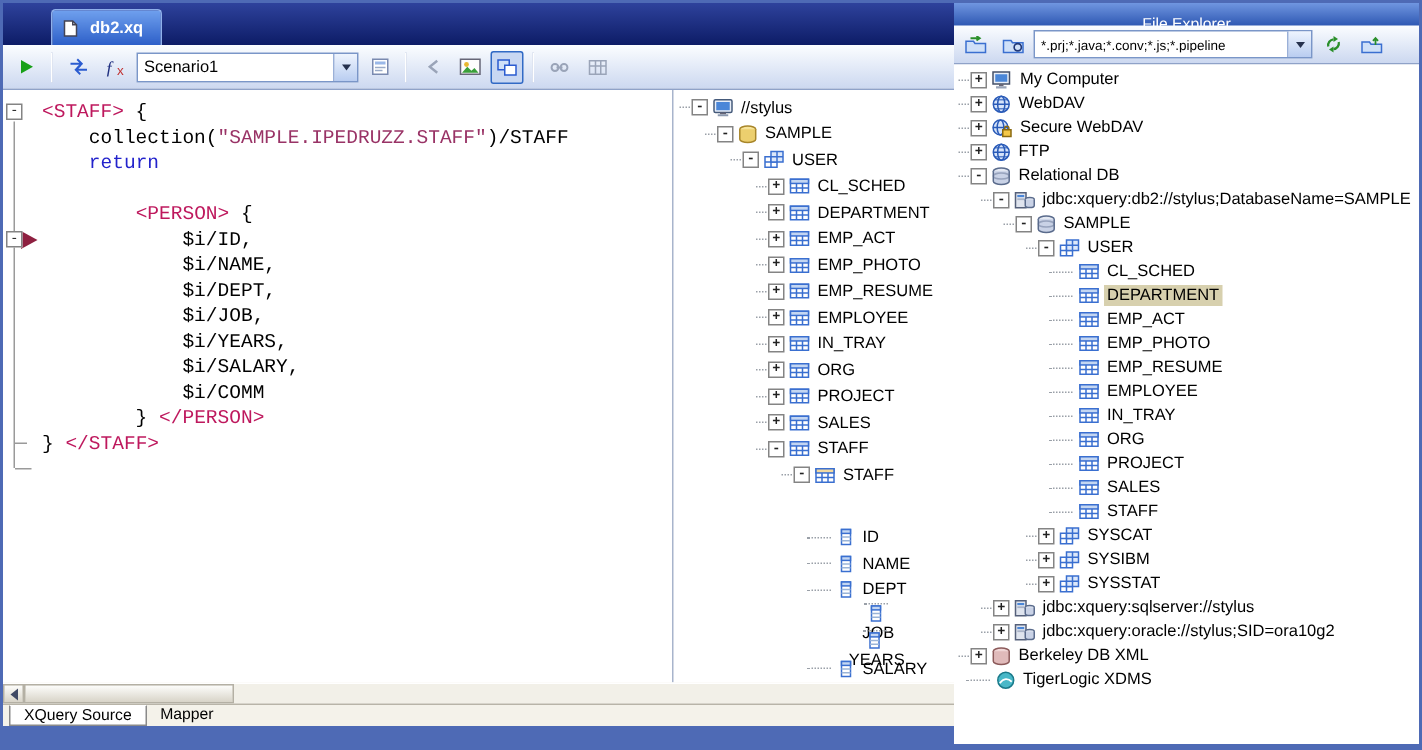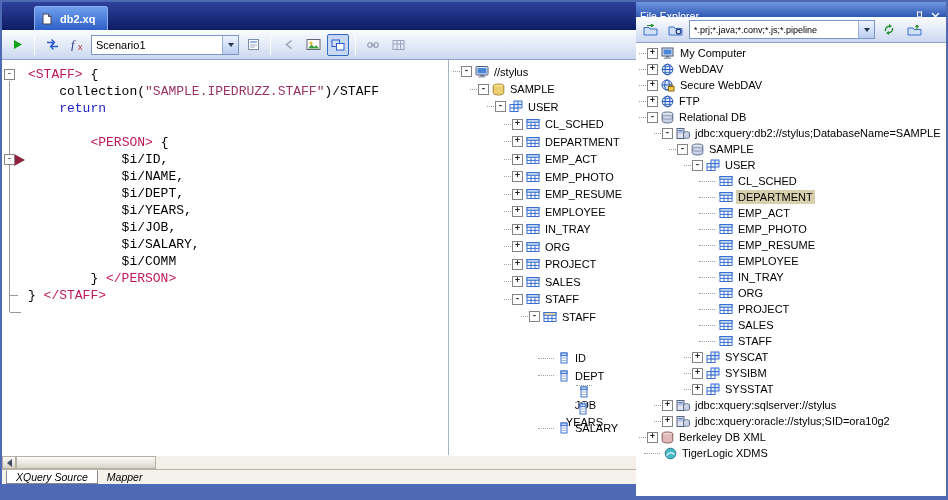--- a/index.html
+++ b/index.html
@@ -63,28 +63,28 @@
   #hscroll { position:absolute; left:0; top:453px; width:100%; height:14px; background:#f2f0e8;
              border-top:1px solid #fff; display:flex; }
   .scroll-btn { width:14px; height:100%; background:linear-gradient(180deg,#fdfdfb,#d8d4c8);
                 border:1px solid #b4b0a4; display:flex; align-items:center; justify-content:center; flex:none; }
   .scroll-thumb { width:140px; height:100%; background:linear-gradient(180deg,#fdfdfb,#d8d4c8);
                   border:1px solid #b4b0a4; flex:none; }
   .arr-l::after { content:""; border:4px solid transparent; border-right:5px solid #404a66; margin-right:3px; }
   .arr-r::after { content:""; border:4px solid transparent; border-left:5px solid #404a66; margin-left:3px; }
   #bottom-tabs { position:absolute; left:0; top:467px; width:100%; height:15px; background:#f4f2ea;
                  border-top:1px solid #b8b4a8; display:flex; align-items:stretch; padding-left:4px; font-size:10.5px; }
-  .btab { display:flex; align-items:center; padding:0 9px; color:#000;font-style:italic; }
+  .btab { display:flex; align-items:flex-start; padding:0 9px; color:#000; }
   .btab.active { background:#fff; border:1px solid #8a8a8a; border-top:1px solid #fff; }
 
   
   #fe-panel { position:absolute; left:636px; top:2px; width:310px; height:494px; background:#fff; }
   #fe-title { position:absolute; top:0; left:0; width:100%; height:15px;
               background:linear-gradient(180deg,#7096e0,#2a54b0); color:#fff; font-size:10.5px;
-              display:flex; align-items:flex-start; padding:8px 4px; gap:2px; }
+              display:flex; align-items:center; padding:8px 4px; gap:2px;flex-direction:column; }
   #fe-title .title-text { flex:1; }
   .title-btn { width:14px; height:12px; display:flex; align-items:center; justify-content:center; }
   #fe-toolbar { position:absolute; top:15px; left:0; width:100%; height:26px;
                 background:linear-gradient(180deg,#fbfdff,#ccd8f0); border-bottom:1px solid #8fa2c8;
                 display:flex; align-items:center; gap:3px; padding:0 3px; }
   #fe-tree { position:absolute; top:41px; left:0; width:100%; height:453px; background:#fff;
              overflow:hidden; padding-top:2px; }
 </style>
 </head>
 <body>
@@ -185,22 +185,22 @@
       <span id="bp-arrow"></span>
       <div id="code-lines">
           <div class="code-line"><span class="tok-tag">&lt;STAFF&gt;</span><span class="tok-pln"> {</span></div>
           <div class="code-line"><span class="tok-pln">    collection(</span><span class="tok-str">"SAMPLE.IPEDRUZZ.STAFF"</span><span class="tok-pln">)/STAFF</span></div>
           <div class="code-line"><span class="tok-pln">    </span><span class="tok-kw">return</span></div>
           <div class="code-line">&nbsp;</div>
           <div class="code-line"><span class="tok-pln">        </span><span class="tok-tag">&lt;PERSON&gt;</span><span class="tok-pln"> {</span></div>
           <div class="code-line"><span class="tok-pln">            $i/ID,</span></div>
           <div class="code-line"><span class="tok-pln">            $i/NAME,</span></div>
           <div class="code-line"><span class="tok-pln">            $i/DEPT,</span></div>
+          <div class="code-line"><span class="tok-pln">            $i/JOB,</span></div>
           <div class="code-line"><span class="tok-pln">            $i/YEARS,</span></div>
-          <div class="code-line"><span class="tok-pln">            $i/JOB,</span></div>
           <div class="code-line"><span class="tok-pln">            $i/SALARY,</span></div>
           <div class="code-line"><span class="tok-pln">            $i/COMM</span></div>
           <div class="code-line"><span class="tok-pln">        } </span><span class="tok-tag">&lt;/PERSON&gt;</span></div>
           <div class="code-line"><span class="tok-pln">} </span><span class="tok-tag">&lt;/STAFF&gt;</span></div>
         </div>
     </div>
     <div id="tree-pane" class="t17">
         <div>
           <div class="trow" style="padding-left: 3px;">
             <span class="dash w7"></span>
@@ -413,20 +413,32 @@
             <span class="dash w16"></span>
             <span class="ticon">
               <svg width="12" height="12">
                 <rect x="3" y="1" width="6" height="10" fill="#fff" stroke="#3a6fd0"></rect>
                 <rect x="3" y="1" width="6" height="2.6" fill="#c3d6f2" stroke="#3a6fd0"></rect>
                 <line x1="3" y1="6" x2="9" y2="6" stroke="#9ab4d8"></line>
                 <line x1="3" y1="8.5" x2="9" y2="8.5" stroke="#9ab4d8"></line>
               </svg>
             </span>
             <span class="tlabel">ID</span>
+          </div>
+          <div class="trow" style="padding-left: 88px;">
+            <span class="dash w16"></span>
+            <span class="ticon">
+              <svg width="12" height="12">
+                <rect x="3" y="1" width="6" height="10" fill="#fff" stroke="#3a6fd0"></rect>
+                <rect x="3" y="1" width="6" height="2.6" fill="#c3d6f2" stroke="#3a6fd0"></rect>
+                <line x1="3" y1="6" x2="9" y2="6" stroke="#9ab4d8"></line>
+                <line x1="3" y1="8.5" x2="9" y2="8.5" stroke="#9ab4d8"></line>
+              </svg>
+            </span>
+            <span class="tlabel">NAME</span>
           </div>
           <div class="trow" style="padding-left: 88px;">
             <span class="dash w16"></span>
             <span class="ticon">
               <svg width="12" height="12">
                 <rect x="3" y="1" width="6" height="10" fill="#fff" stroke="#3a6fd0"></rect>
                 <rect x="3" y="1" width="6" height="2.6" fill="#c3d6f2" stroke="#3a6fd0"></rect>
                 <line x1="3" y1="6" x2="9" y2="6" stroke="#9ab4d8"></line>
                 <line x1="3" y1="8.5" x2="9" y2="8.5" stroke="#9ab4d8"></line>
               </svg>

